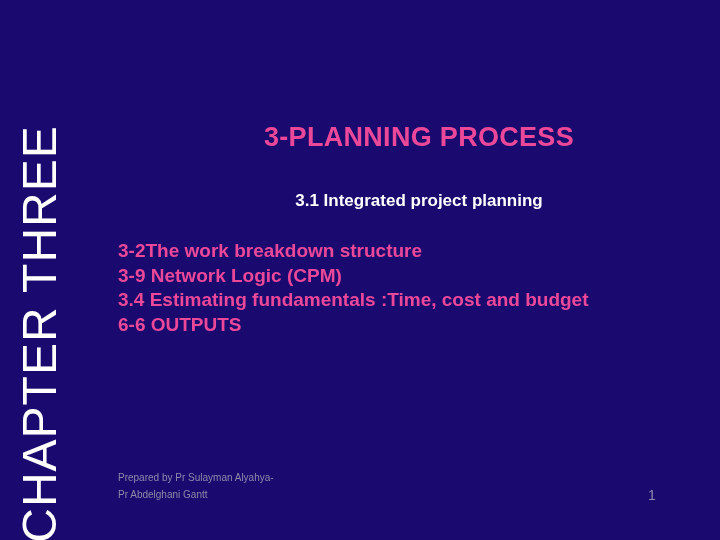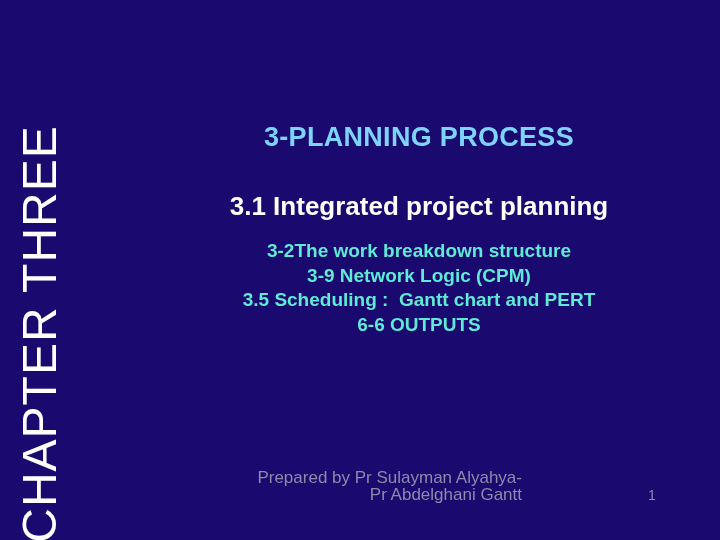--- a/index.html
+++ b/index.html
@@ -51,64 +51,64 @@
     width: 602px;
     height: 540px;
   }
 
   .slide-title {
     position: absolute;
     left: 0;
     top: 122px;
     width: 602px;
     text-align: center;
-    color: #7dd3fc;
+    color: #ec4899;
     font-size: 27px;
     font-weight: bold;
     letter-spacing: 0.3px;
     line-height: 1.15;
   }
 
   .subtitle {
     position: absolute;
     left: 0;
     top: 191px;
     width: 602px;
     text-align: center;
     color: #ffffff;
-    font-size: 26px;
+    font-size: 17px;
     font-weight: bold;
     line-height: 1.2;
   }
 
   .outline {
     position: absolute;
     left: 0;
     top: 239px;
     width: 602px;
-    text-align: center;
-    color: #5eead4;
+    text-align: left;
+    color: #ec4899;
     font-size: 19px;
     font-weight: bold;
     line-height: 24.5px;
   }
   .outline .line {
     white-space: pre;
     display: block;
   }
 
   
   .footer-credit {
     position: absolute;
     left: 118px;
     top: 469px;
     width: 404px;
-    text-align: right;
+    text-align: left;
     color: #8d8aab;
-    font-size: 17px;
+    font-size: 10px;
     font-weight: normal;
     line-height: 17px;
   }
   .footer-credit .line { display: block; }
 
   .page-number {
     position: absolute;
     left: 648px;
     top: 487px;
     width: 30px;
@@ -130,21 +130,21 @@
 
   <div class="content">
 
     <div class="slide-title">3-PLANNING PROCESS</div>
 
     <div class="subtitle">3.1 Integrated project planning</div>
 
     <div class="outline">
       <span class="line">3-2The work breakdown structure</span>
       <span class="line">3-9 Network Logic (CPM)</span>
-      <span class="line">3.5 Scheduling :  Gantt chart and PERT</span>
+      <span class="line">3.4 Estimating fundamentals :Time, cost and budget</span>
       <span class="line">6-6 OUTPUTS</span>
     </div>
 
   </div>
 
   <div class="footer-credit">
     <span class="line">Prepared by Pr Sulayman Alyahya-</span>
     <span class="line">Pr Abdelghani Gantt</span>
   </div>
 

